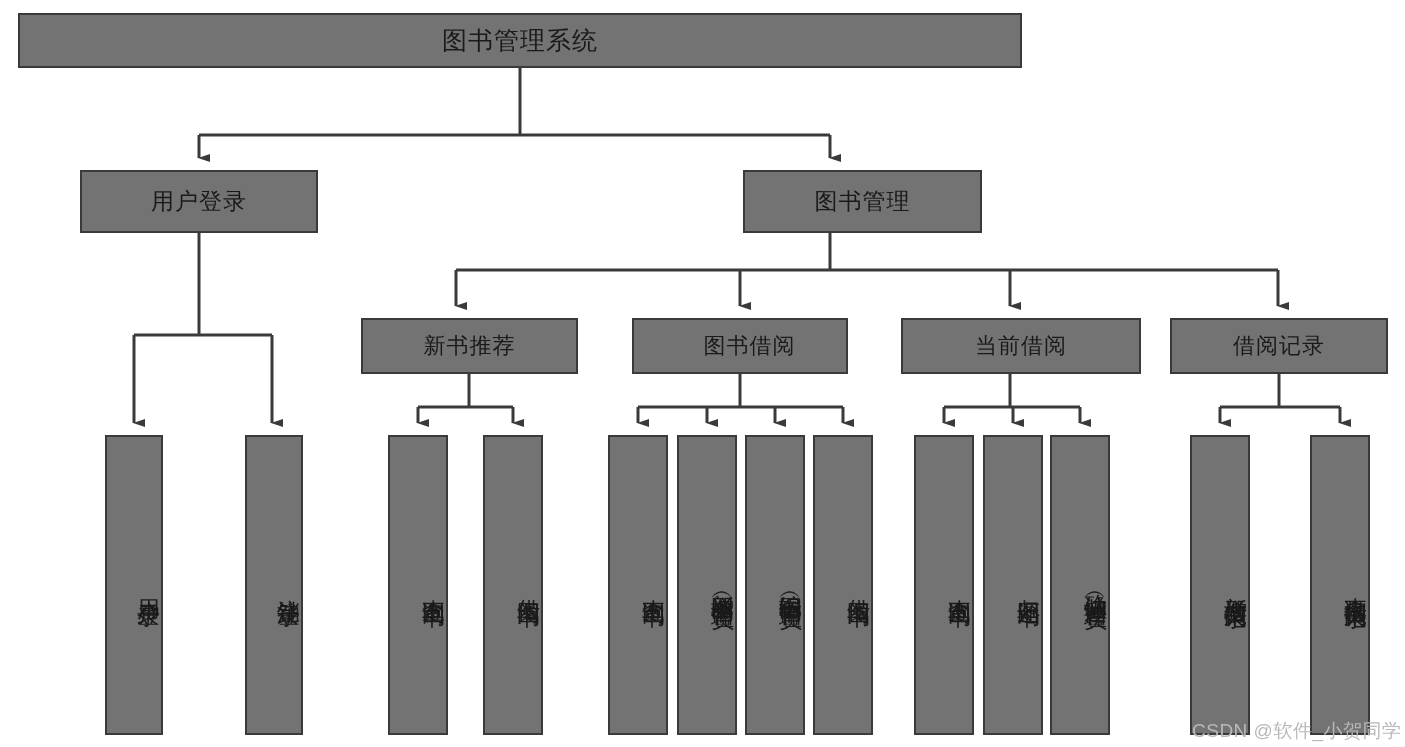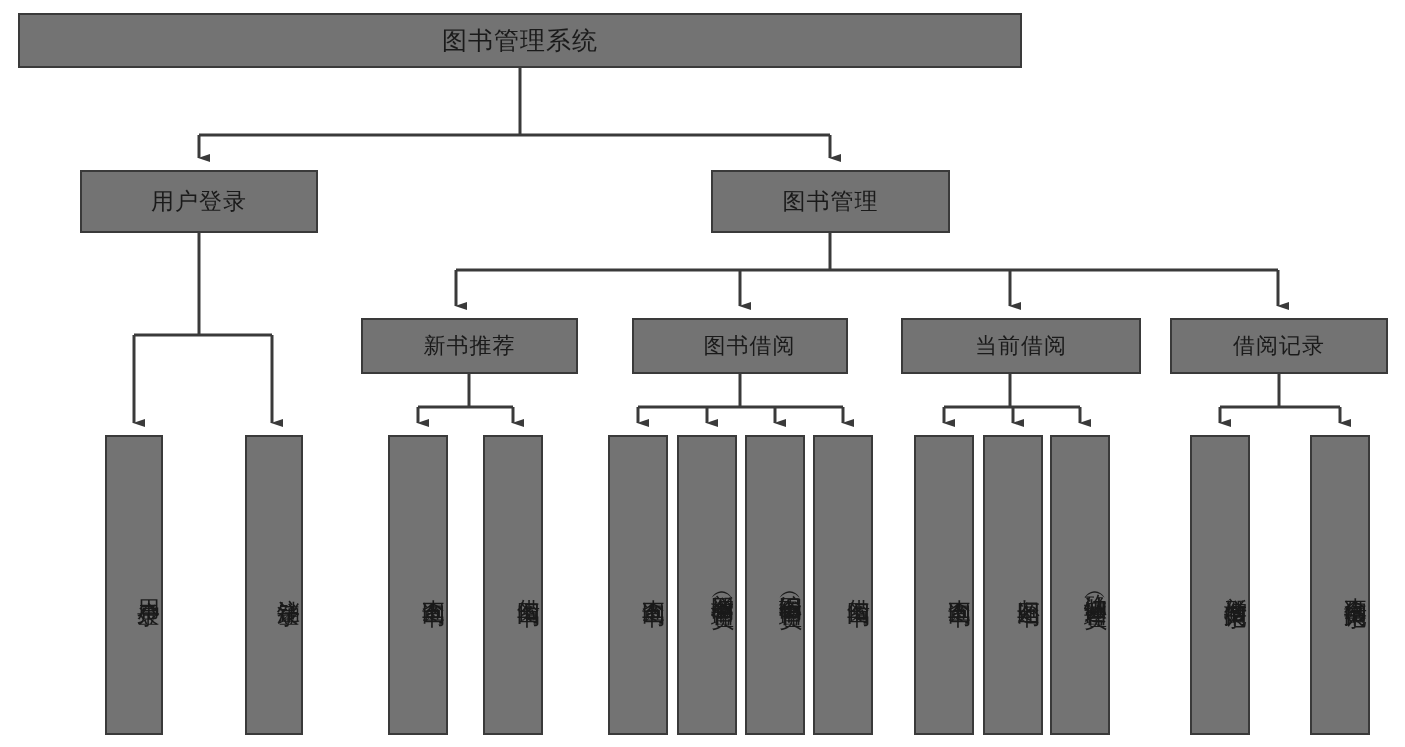--- a/index.html
+++ b/index.html
@@ -127,21 +127,21 @@
     </g>
   </svg>
 
   <div class="node node-root" style="left:18px; top:13px; width:1004px; height:55px;">
     <span>图书管理系统</span>
   </div>
 
   <div class="node node-l2" style="left:80px; top:170px; width:238px; height:63px;">
     <span>用户登录</span>
   </div>
-  <div class="node node-l2" style="left:711px; top:170px; width:239px; height:63px;">
+  <div class="node node-l2" style="left:743px; top:170px; width:239px; height:63px;">
     <span>图书管理</span>
   </div>
 
   <div class="node node-l3" style="left:361px; top:318px; width:217px; height:56px;align-items:center;">
     <span>新书推荐</span>
   </div>
   <div class="node node-l3" style="left:632px; top:318px; width:216px; height:56px;padding-left:19px;">
     <span>图书借阅</span>
   </div>
   <div class="node node-l3" style="left:901px; top:318px; width:240px; height:56px;">
@@ -188,14 +188,15 @@
     <span>确认归还（管理员）</span>
   </div>
 
   <div class="node node-leaf" style="left:1190px; top:435px; width:60px; height:300px;">
     <span>新增借阅记录</span>
   </div>
   <div class="node node-leaf" style="left:1310px; top:435px; width:60px; height:300px;">
     <span>查询借阅记录</span>
   </div>
 
+  <div class="watermark" style="left:1192px; top:718px;">CSDN @软件_小贺同学</div>
 
 </div>
 
 </body></html>

